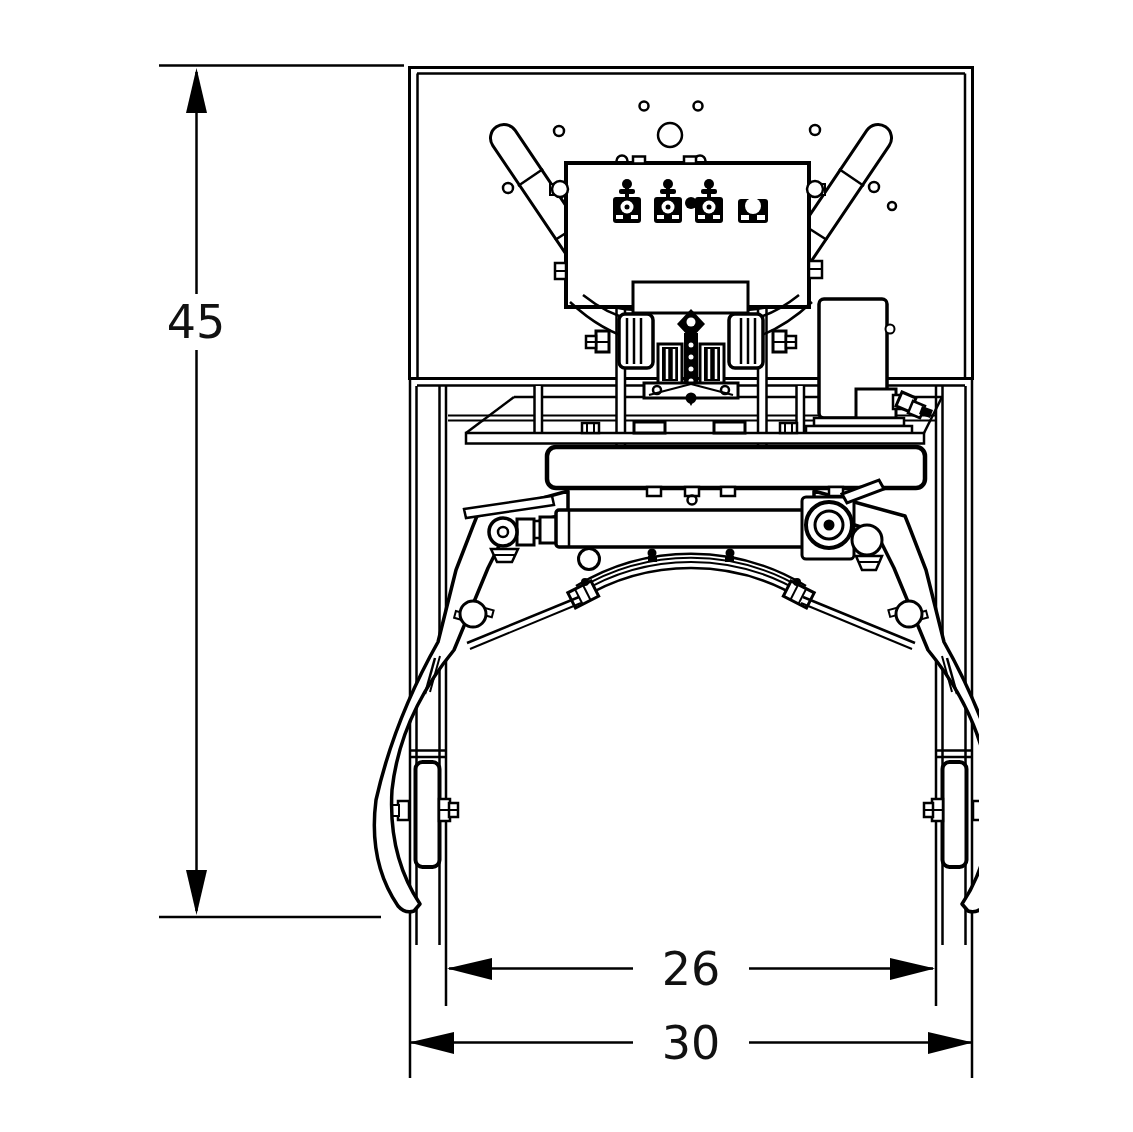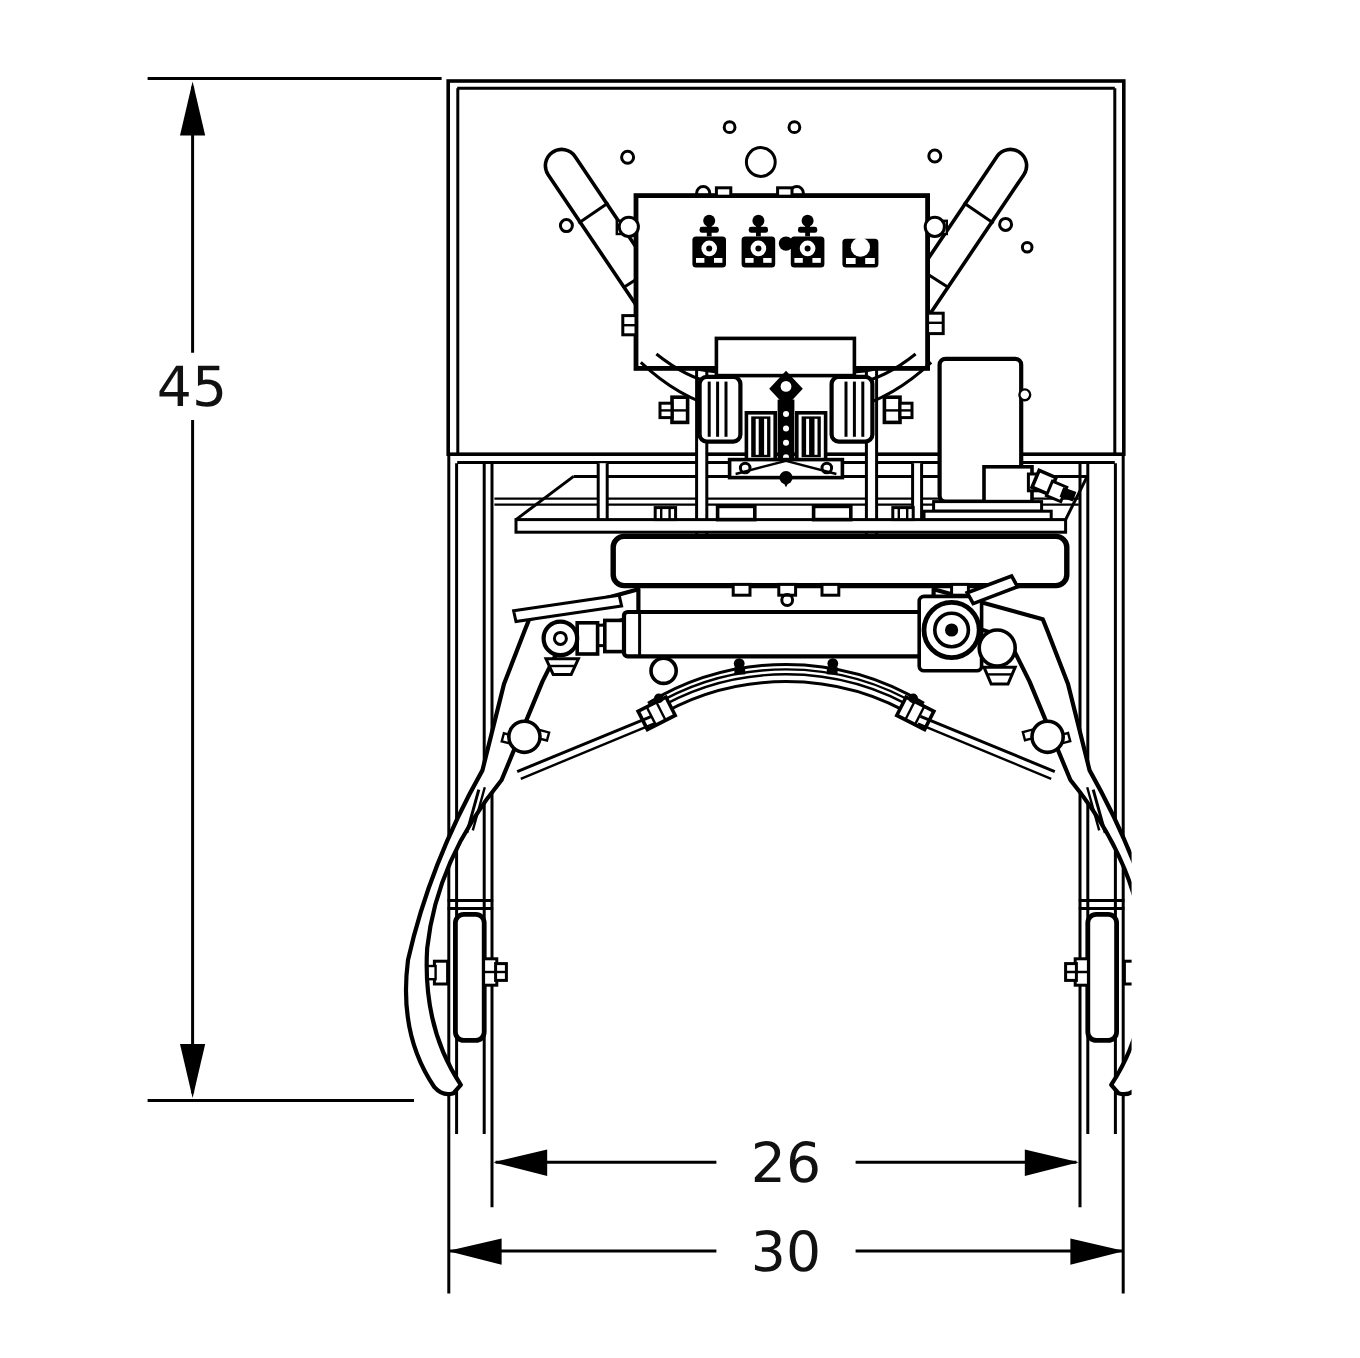--- a/index.html
+++ b/index.html
@@ -1,17 +1,17 @@
 <!DOCTYPE html>
 <html><head>
 <meta charset="utf-8">
 <style>
   html,body{margin:0;padding:0;background:#fff;}
   .stage{position:relative;width:943px;height:1132px;background:#fff;overflow:hidden;
-         font-family:"DejaVu Sans",sans-serif;}
+         font-family:"DejaVu Sans",sans-serif;margin-left:36px;}
   svg{position:absolute;top:0;left:0;}
   .dim-text{font-family:"DejaVu Sans",sans-serif;font-size:46px;fill:#111;}
   .ln{stroke:#000;fill:none;}
   .wh{fill:#fff;stroke:#000;}
   .bk{fill:#000;stroke:none;}
 </style>
 </head>
 <body>
 
 <div class="stage">

